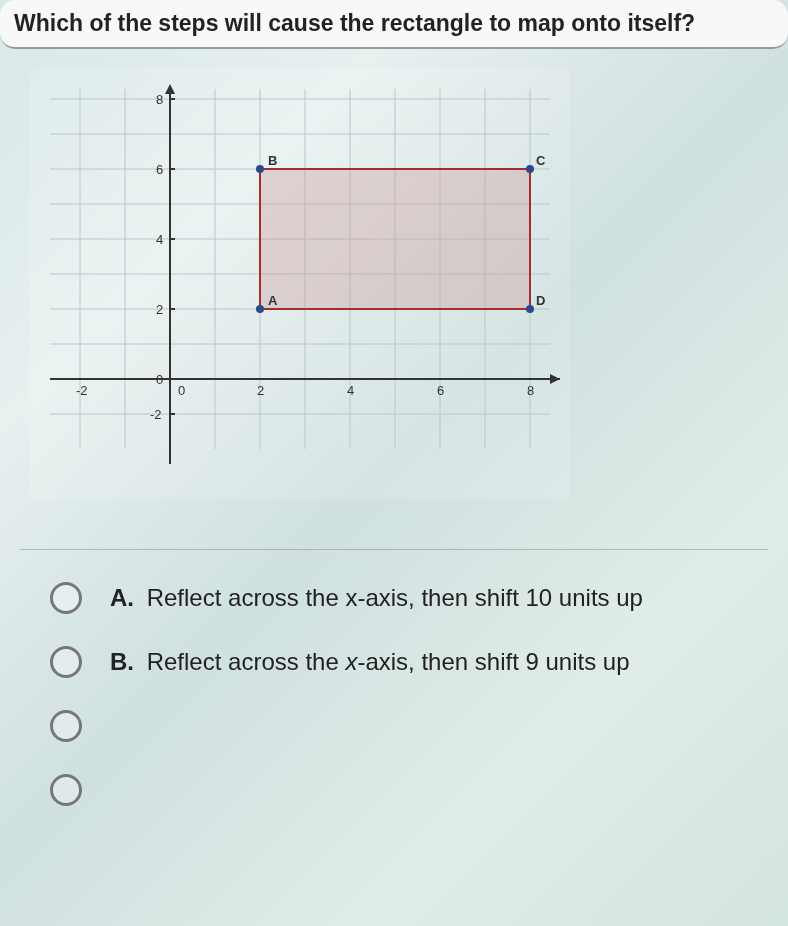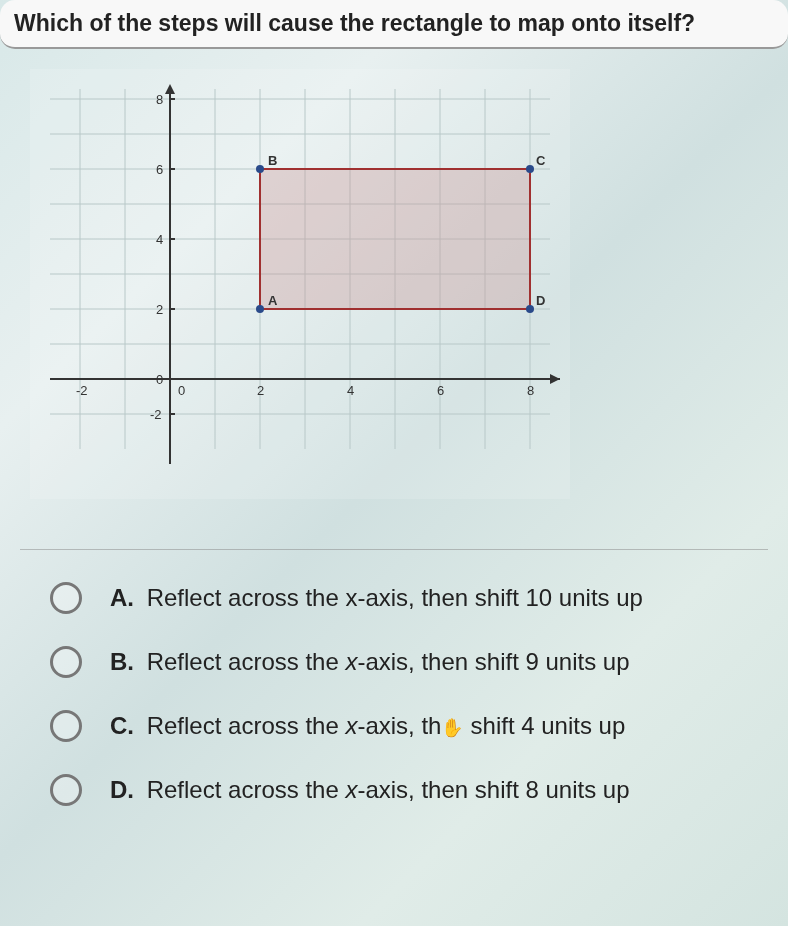--- a/index.html
+++ b/index.html
@@ -163,27 +163,19 @@
   <div class="option">
     <div class="radio"></div>
     <div class="option-text">
       <span class="option-label">B.</span>
       <span>Reflect across the </span><span class="italic">x</span><span>-axis, then shift 9 units up</span>
     </div>
   </div>
 
   <div class="option">
     <div class="radio"></div>
-    <div class="option-text">
-      <span class="option-label">C.</span>
-      <span>Reflect across the </span><span class="italic">x</span><span>-axis, th</span><span class="cursor-icon">✋</span><span> shift 4 units up</span>
-    </div>
   </div>
 
   <div class="option">
     <div class="radio"></div>
-    <div class="option-text">
-      <span class="option-label">D.</span>
-      <span>Reflect across the </span><span class="italic">x</span><span>-axis, then shift 8 units up</span>
-    </div>
   </div>
 
 </div>
 
 </body></html>

